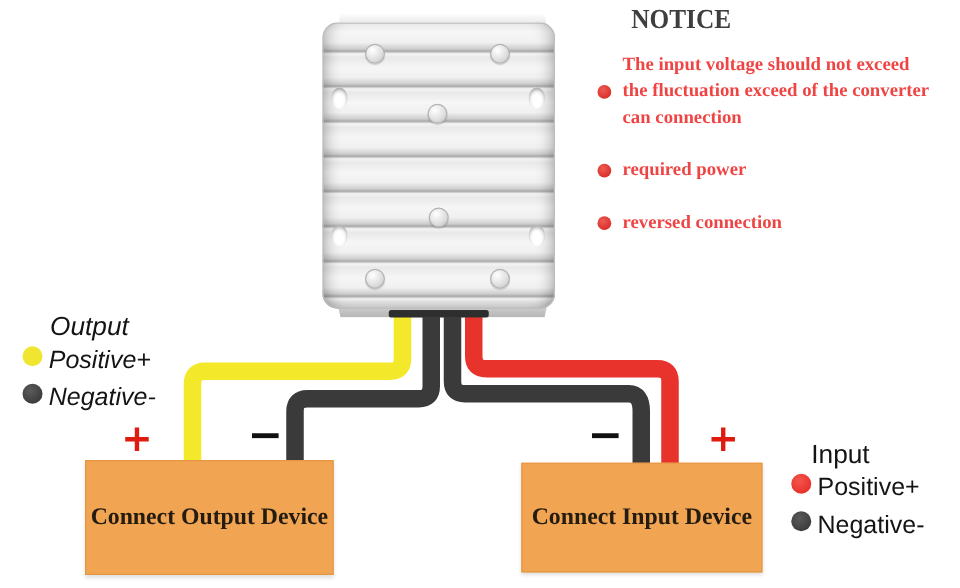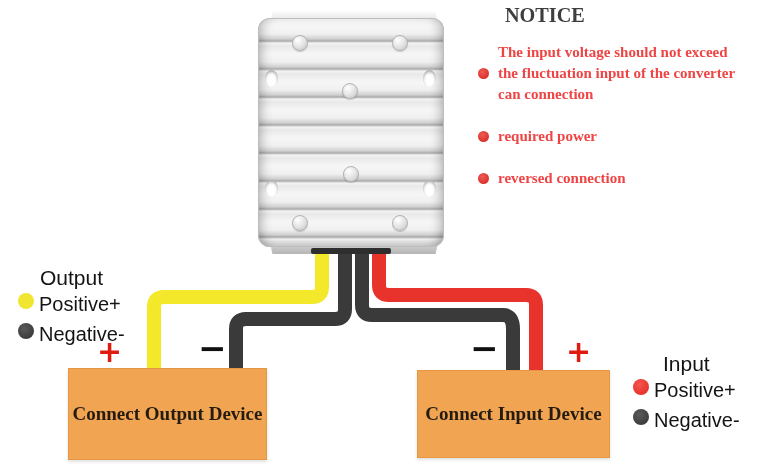--- a/index.html
+++ b/index.html
@@ -44,25 +44,25 @@
   .sign { position:absolute; z-index:4; font-family:"DejaVu Sans", sans-serif; font-weight:700; }
   .sign.plus  { color:#df1b10; font-size:30px; }
   .sign.minus { color:#101010; font-size:34px; }
   .plus-out  { left:97px;  top:334px; }
   .minus-out { left:198px; top:328px; }
   .minus-in  { left:470px; top:328px; }
   .plus-in   { left:566px; top:334px; }
 
   
   .legend { position:absolute; z-index:4; }
-  .legend-output { left:18px; top:266px; }
+  .legend-output { left:18px; top:250px;font-style:italic; }
   .legend-input  { left:633px; top:352px; }
   .legend-title { font-size:21px; color:#141414; margin-bottom:3px; }
   .legend-output .legend-title { margin-left:22px; }
-  .legend-input  .legend-title { margin-left:30px; }
+  .legend-input  .legend-title { margin-left:16px; }
   .legend-row { display:flex; align-items:flex-start; gap:5px; height:30px; }
   .ldot { width:16px; height:16px; border-radius:50%; flex-shrink:0; }
   .ldot-yellow { background:#f0e632; }
   .ldot-red    { background:radial-gradient(circle at 40% 35%, #f4554e, #e8332c 70%); }
   .ldot-dark   { background:radial-gradient(circle at 40% 35%, #5a5a5a, #3d3d3d 70%); }
   .legend-row span { font-size:20px; color:#141414; }
 
   
   .notice { position:absolute; left:478px; top:2px; width:292px; z-index:4; }
   .notice-title { font-family:"Liberation Serif", serif; font-weight:900; font-size:22px;
@@ -139,21 +139,21 @@
     </div>
   </div>
 
   <div class="notice">
     <div class="notice-title">NOTICE</div>
 
     <div class="notice-item">
       <span class="ndot"></span>
       <div class="ntext">
         <div>The input voltage should not exceed</div>
-        <div>the fluctuation input of the converter</div>
+        <div>the fluctuation exceed of the converter</div>
         <div>can connection</div>
       </div>
     </div>
 
     <div class="notice-item">
       <span class="ndot"></span>
       <div class="ntext">
         <div>required power</div>
       </div>
     </div>

